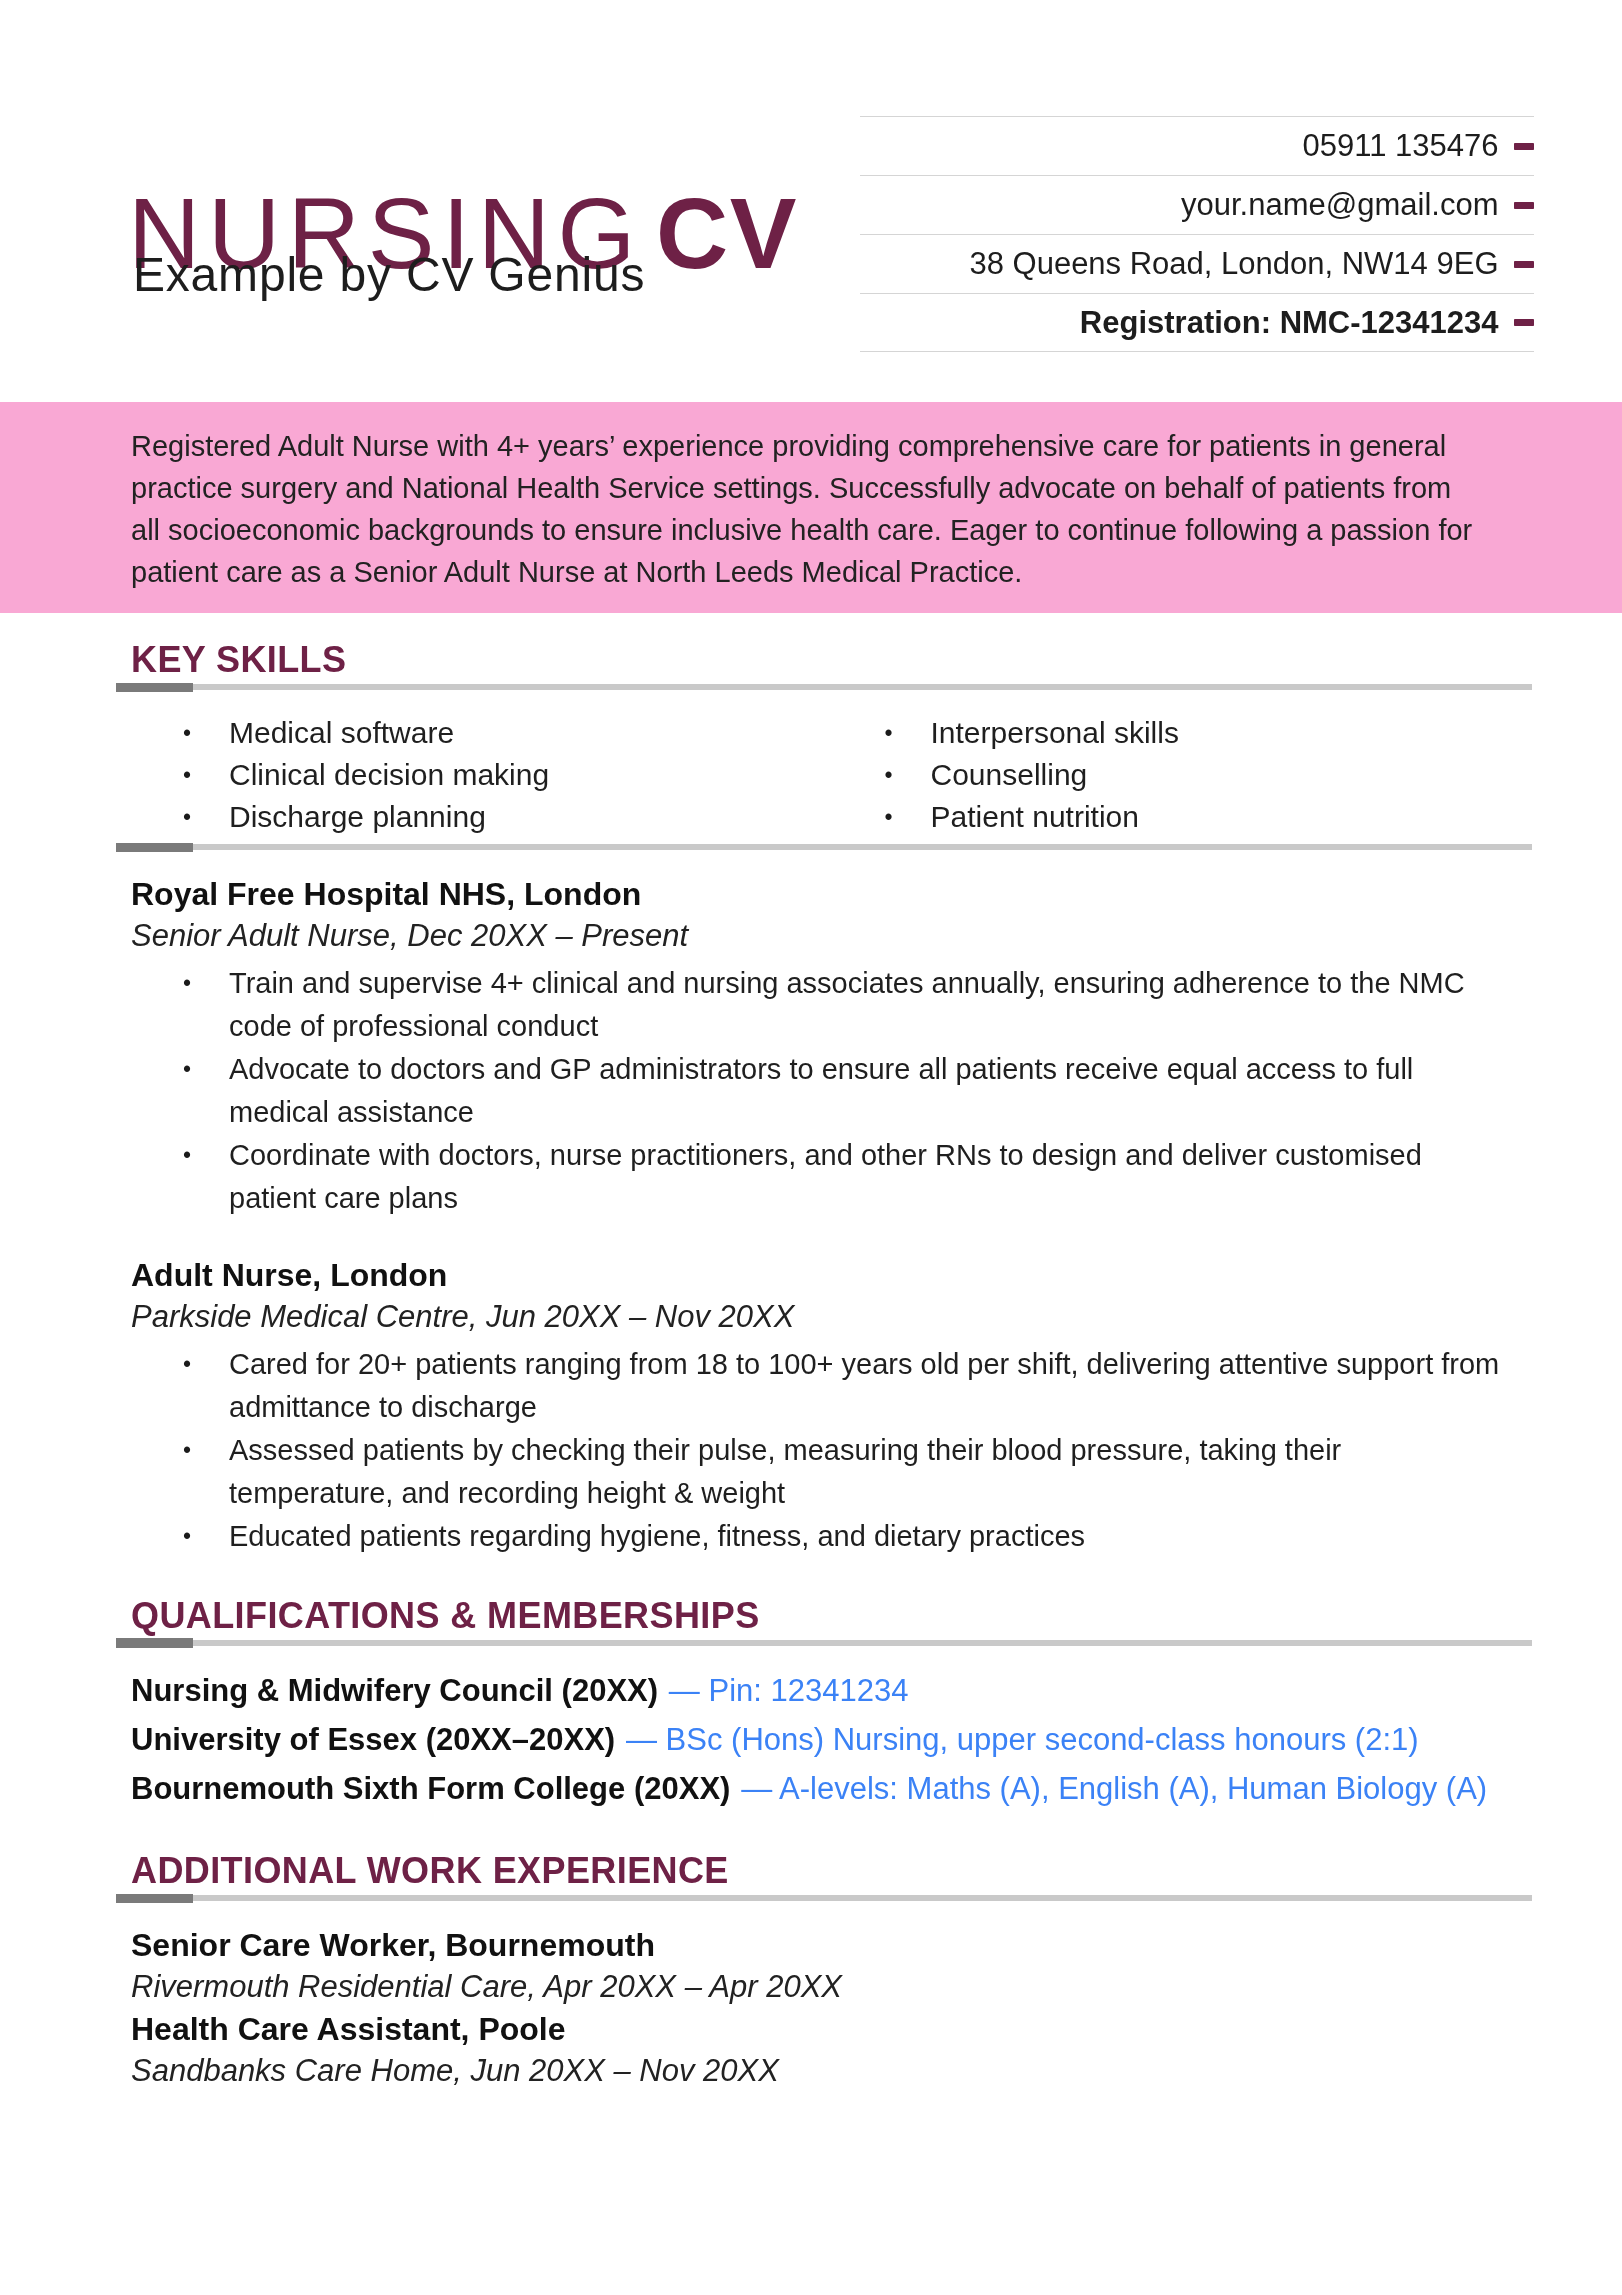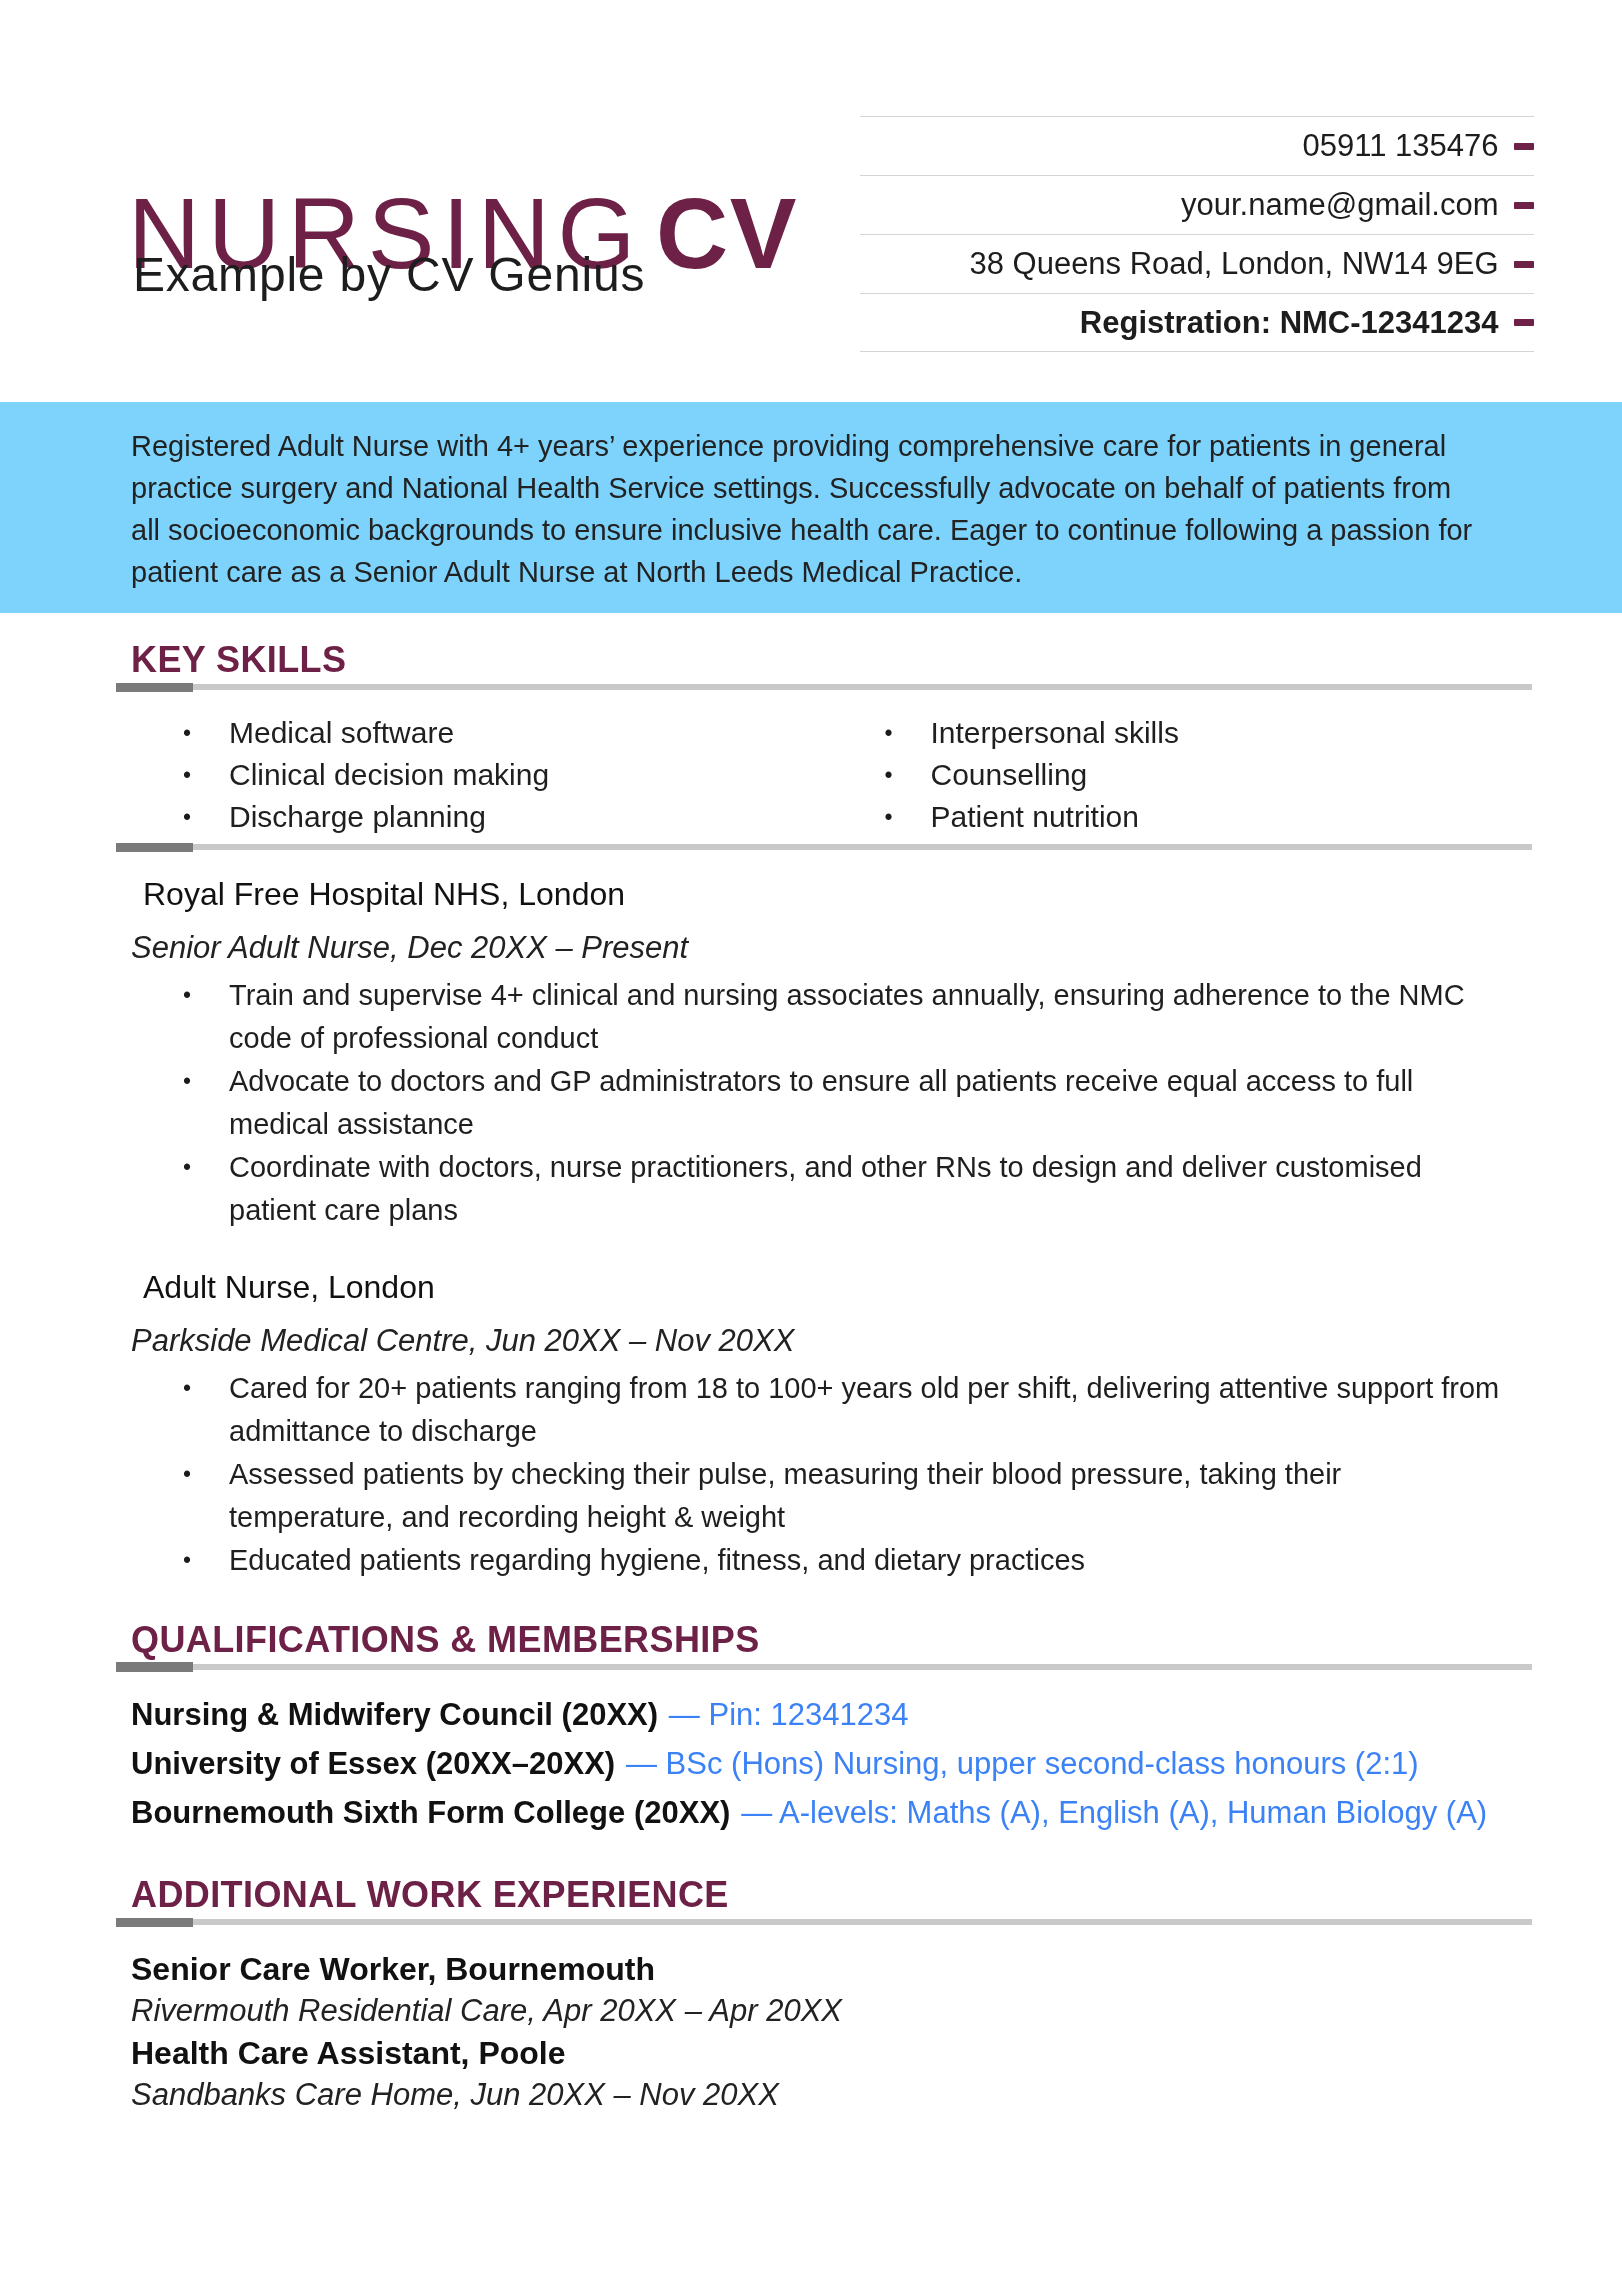--- a/index.html
+++ b/index.html
@@ -33,21 +33,21 @@
     border-top:1.5px solid #d5d5d5;box-sizing:border-box;
   }
   .c-row:last-child{border-bottom:1.5px solid #d5d5d5;font-weight:bold;}
   .c-text{font-size:31px;color:#1d1d1d;white-space:nowrap;}
   .c-dash{
     display:inline-block;width:20px;height:7px;background:#6e2146;
     margin-left:15.5px;flex:none;border-radius:0.8px;
   }
   
   .summary-band{
-    background:#7dd3fc;
+    background:#f9a8d4;
     padding:23px 139px 20px 131px;
     box-sizing:border-box;width:100%;
   }
   .summary-band p{
     margin:0;font-size:29px;line-height:42px;color:#222222;max-width:1349px;
   }
   
   section{padding:0 88px 0 131px;box-sizing:border-box;}
   h2{
     margin:0;font-size:36px;line-height:36px;font-weight:700;
@@ -65,21 +65,21 @@
     position:absolute;left:0;top:-1.5px;width:77px;height:9.3px;background:#7a7a7a;
   }
   
   .skills-cols{display:flex;margin-top:21.6px;}
   .skills-col{list-style:none;margin:0;padding:0 0 0 52px;width:655px;box-sizing:content-box;}
   .skills-col li{display:flex;font-size:30px;line-height:42px;}
   .bullet{flex:none;width:46px;font-size:23px;line-height:42px;color:#1b1b1b;}
   
   .job1{margin-top:23px;}
   .job2{margin-top:34px;}
-  .company{margin:12px;font-size:32px;line-height:42px;font-weight:400;color:#111111;}
+  .company{margin:0;font-size:32px;line-height:42px;font-weight:700;color:#111111;}
   .role{margin:0;font-size:31px;line-height:42px;font-style:italic;color:#222222;}
   .job-bullets{list-style:none;margin:4.6px 0 0 0;padding:0 0 0 52px;}
   .job-bullets li{display:flex;font-size:29px;line-height:43px;}
   .job-bullets .bullet{line-height:43px;}
   .job-bullets .b-text{flex:1;max-width:1283px;}
   
   .qual-list{margin-top:20px;}
   .qual-line{margin:0;font-size:31px;line-height:49px;}
   .qual-line .q-title{font-weight:700;color:#111111;}
   .qual-line .q-detail{margin-left:10.8px;color:#3b82f6;}

